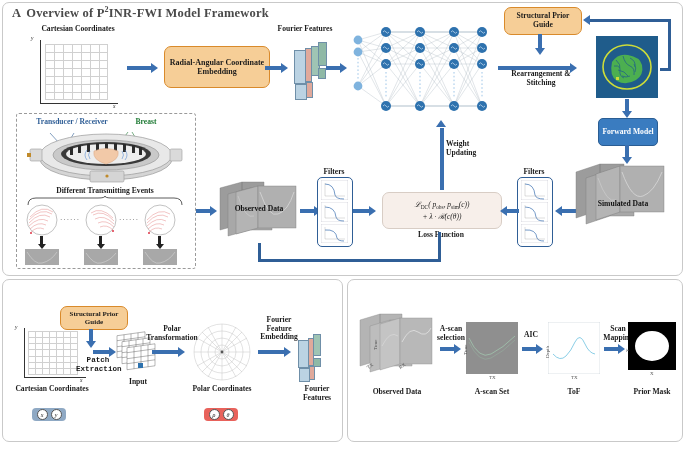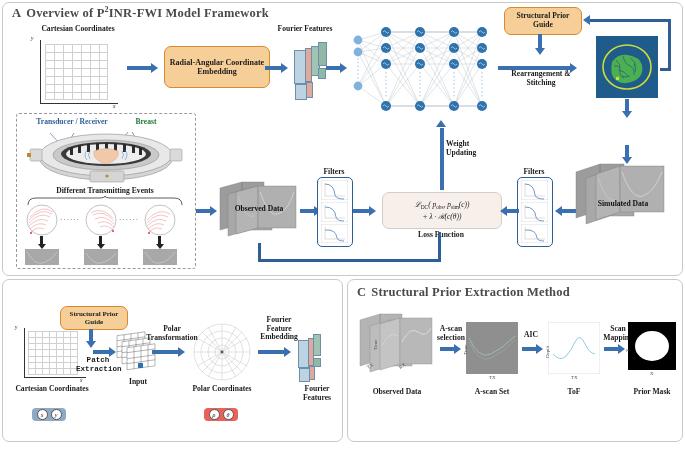--- a/index.html
+++ b/index.html
@@ -217,20 +217,21 @@
         <path d="M18,30 q4,-1 6,2"></path>
       <path d="M38,28 q3,4 1,8"></path>
         <path d="M26,40 q4,2 8,0"></path>
     </g>
     <rect x="20" y="41" width="3" height="3" fill="#CDDC39"></rect>
   </svg>
 
   <div class="ar ar-v" style="left:625px;top:99px;height:12px;"></div>
   <div class="ahead d" style="left:622px;top:111px;"></div>
 
+  <div class="bbox" style="left:598px;top:118px;width:58px;height:26px;font-size:7.6px;">Forward Model</div>
 
   <div class="ar ar-v" style="left:625px;top:145px;height:12px;"></div>
   <div class="ahead d" style="left:622px;top:157px;"></div>
 
   <div class="ar ar-v ar-thin" style="left:668px;top:20px;height:50px;width:3px;"></div>
   <div class="ar ar-h ar-thin" style="left:590px;top:19px;width:81px;height:3px;"></div>
   <div class="ahead l" style="left:583px;top:15px;"></div>
   <div class="ar ar-h ar-thin" style="left:660px;top:68px;width:11px;height:3px;"></div>
 
   <div class="dash" style="left:16px;top:113px;width:178px;height:154px;"></div>
@@ -542,23 +543,20 @@
     <div class="cube" style="left:3px;top:40px;width:11px;height:14px;background:#BBD3E3;">
         <div class="f"></div>
       </div>
     <div class="cube" style="left:13px;top:38px;width:6px;height:14px;background:#E0A99B;">
         <div class="f"></div>
       </div>
   </div>
   <div class="lbl wrap" style="left:292px;top:385px;width:50px;">Fourier Features</div>
 
   <div class="panel" style="left:347px;top:279px;width:334px;height:161px;"></div>
-  <div class="panel-title" style="left:357px;top:285px;">
-    <span class="ltr">C</span><span>Structural Prior Extraction Method</span>
-  </div>
 
   <svg style="position:absolute;left:358px;top:312px;width:78px;height:66px;" viewBox="0 0 78 66">
     <path d="M2,8 L22,2 L22,48 L2,54 Z M22,2 L44,2 L44,48 L22,48Z" fill="#b4b4b4" stroke="#8a8a8a" stroke-width="0.4"></path>
     <path d="M12,14 L32,8 L32,54 L12,60 Z M32,8 L54,8 L54,54 L32,54Z" fill="#bdbdbd" stroke="#8a8a8a" stroke-width="0.4"></path>
     <path d="M22,12 L42,6 L42,52 L22,58 Z" fill="#c4c4c4" stroke="#8a8a8a" stroke-width="0.4"></path>
     <rect x="42" y="6" width="32" height="46" fill="#b8b8b8" stroke="#8a8a8a" stroke-width="0.4"></rect>
     <path d="M44,30 q8,-16 16,-10 q8,6 13,-4" fill="none" stroke="#e2e2e2" stroke-width="0.8"></path>
     <path d="M24,34 q8,-16 16,-10" fill="none" stroke="#dcdcdc" stroke-width="0.6"></path>
   </svg>
   <div class="cap" style="left:373px;top:350px;transform:rotate(-90deg);transform-origin:left top;">Time</div>

